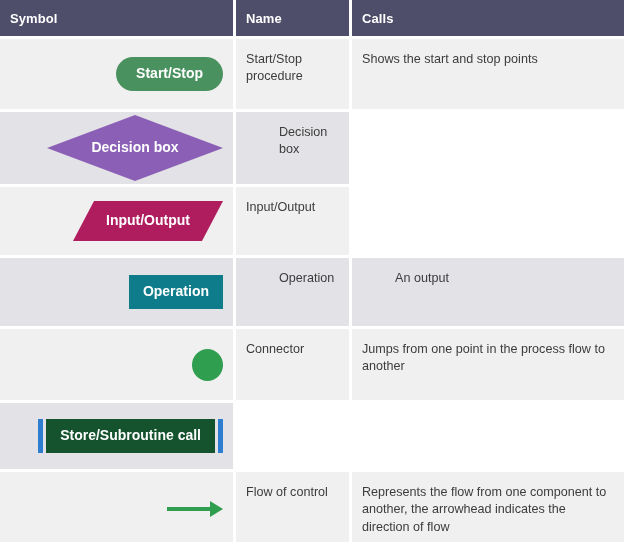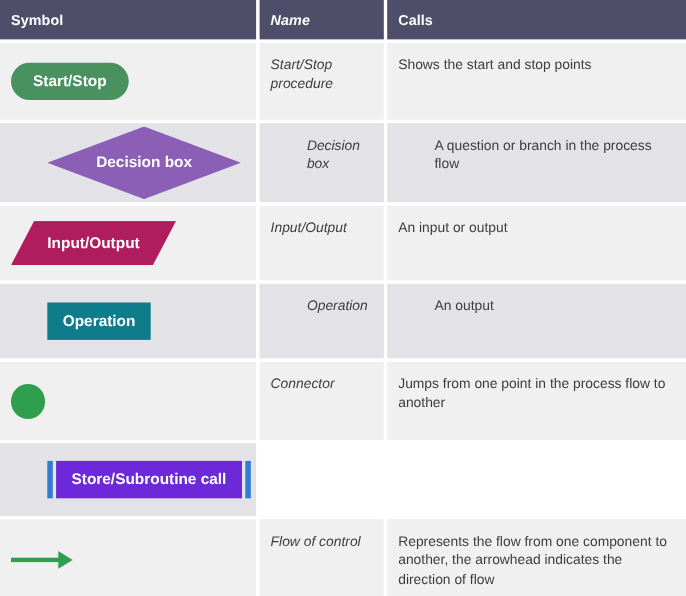--- a/index.html
+++ b/index.html
@@ -35,21 +35,21 @@
     color: #ffffff;
     font-size: 13px;
     font-weight: bold;
     display: flex;
     align-items: center;
     padding: 0 10px;
     box-sizing: border-box;
     letter-spacing: 0.1px;
   }
   .col-symbol { width: 233px; flex: 0 0 233px; }
-  .col-name   { width: 113px; flex: 0 0 113px; font-style: italic; }
+  .col-name   { width: 113px; flex: 0 0 113px; }
   .col-usage  { flex: 1 1 auto; }
   .gap { width: 3px; flex: 0 0 3px; background: #ffffff; }
 
   
   .tbody {
     display: flex;
     flex-direction: column;
     flex: 1 1 auto;
   }
   .row {
@@ -59,21 +59,21 @@
   .cell {
     box-sizing: border-box;
     padding: 12px 10px 10px 10px;
     font-size: 12.6px;
     line-height: 1.38;
     color: #3c3c3c;
   }
   .cell-symbol {
     display: flex;
     align-items: center;
-    justify-content: flex-start;
+    justify-content: flex-end;
     padding: 6px 10px;
   }
   .row-a .cell { background: #f0f0f0; }
   .row-b .cell { background: #e3e3e7; padding-left: 43px; }
   .row .gap { background: #ffffff; }
 
   .rowsep { height: 3px; flex: 0 0 3px; background: #ffffff; }
 
   
   .h1 { height: 70px; flex: 0 0 70px; }
@@ -158,21 +158,21 @@
     display: flex;
     align-items: stretch;
     height: 34px;
   }
   .sub-bar {
     width: 5px;
     background: #2e7dd1;
   }
   .sub-space { width: 3px; }
   .sub-body {
-    background: #6d28d9;
+    background: #14532d;
     display: flex;
     align-items: center;
     justify-content: center;
     padding: 0 14px;
   }
 
   
   .arrow {
     display: flex;
     align-items: center;
@@ -225,36 +225,34 @@
     <div class="row row-b h2">
       <div class="cell cell-symbol col-symbol">
         <span class="diamond-wrap">
           <span class="diamond-shape"></span>
           <span class="shape-label">Decision box</span>
         </span>
       </div>
       <div class="gap"></div>
       <div class="cell col-name">Decision box</div>
       <div class="gap"></div>
-      <div class="cell col-usage">A question or branch in the process flow</div>
     </div>
 
     <div class="rowsep"></div>
 
     <div class="row row-a h3">
       <div class="cell cell-symbol col-symbol">
         <span class="para-wrap">
           <span class="para-shape"></span>
           <span class="shape-label">Input/Output</span>
         </span>
       </div>
       <div class="gap"></div>
       <div class="cell col-name">Input/Output</div>
       <div class="gap"></div>
-      <div class="cell col-usage">An input or output</div>
     </div>
 
     <div class="rowsep"></div>
 
     <div class="row row-b h4">
       <div class="cell cell-symbol col-symbol">
         <span class="rect">
           <span class="shape-label">Operation</span>
         </span>
       </div>

